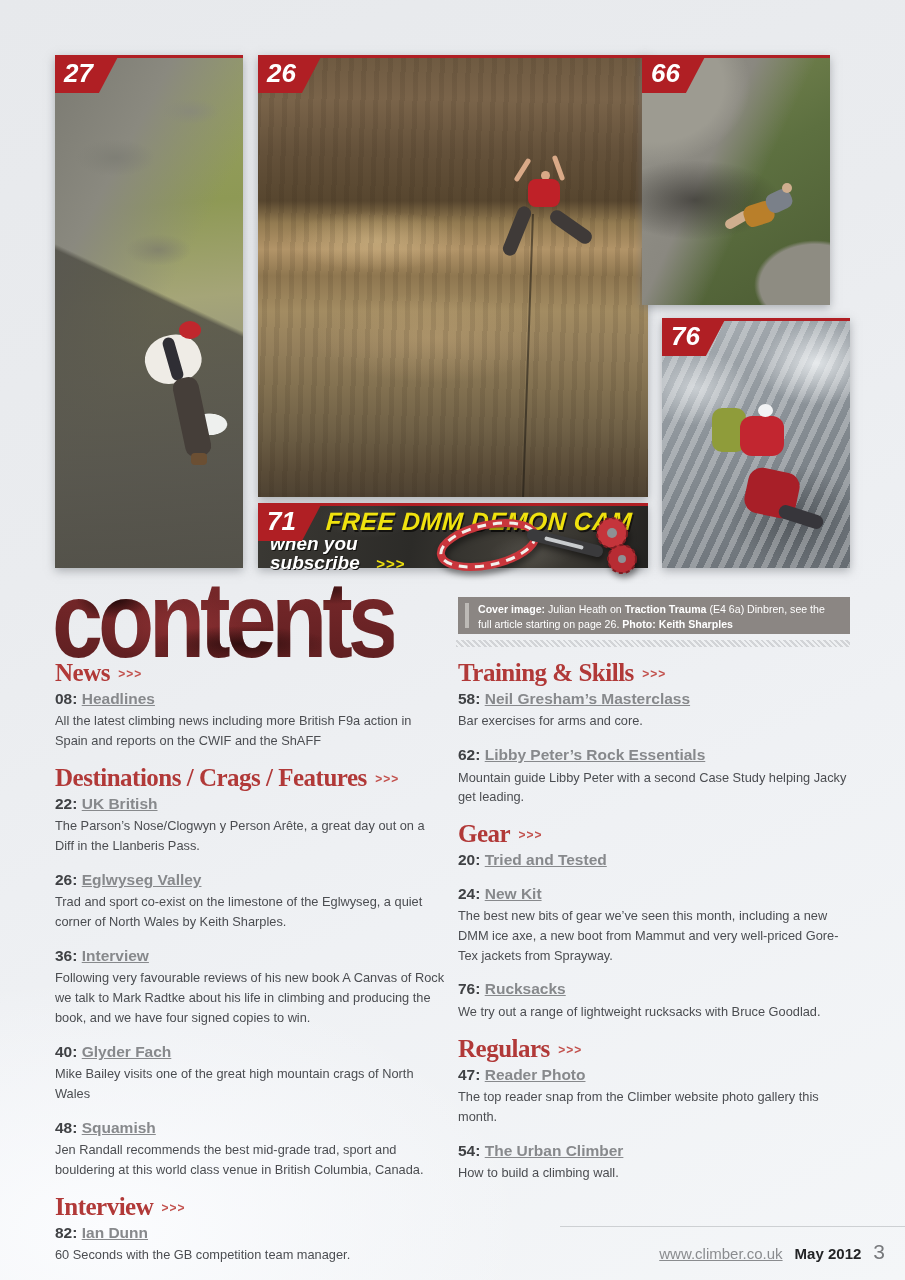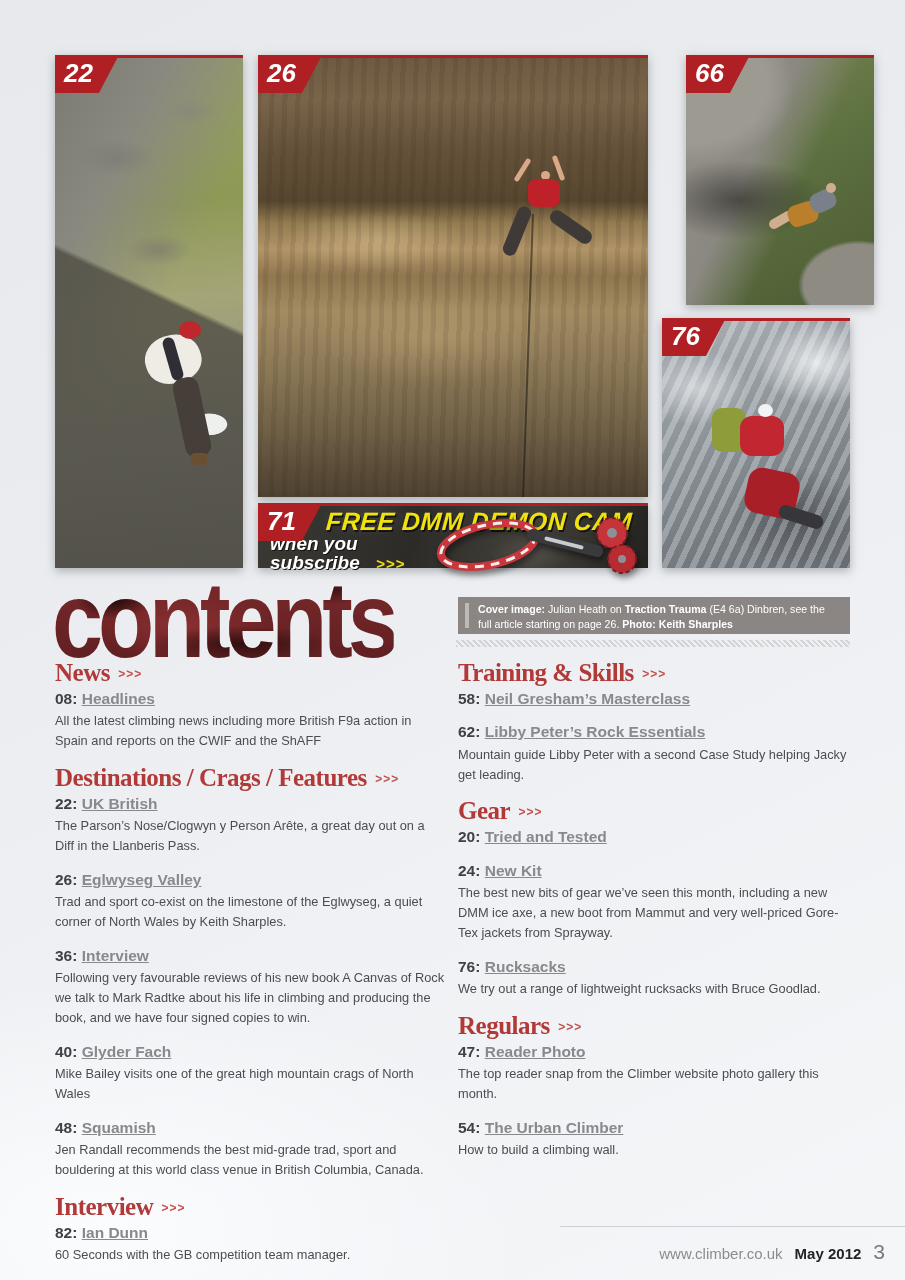--- a/index.html
+++ b/index.html
@@ -47,21 +47,21 @@
       radial-gradient(160px 60px at 45% 64%, rgba(214,182,132,.30), transparent 75%),
       linear-gradient(180deg,#6e5a41 0%,#7a644a 10%,#64513a 22%,#57462f 33%,#937b51 38%,#b29468 44%,#8f7750 50%,#a38c62 58%,#95805c 66%,#857352 74%,#6f6046 85%,#5a4c38 94%,#4e4232 100%);
   }
   .p26-rope{left:69%;top:36%;width:2px;height:64%;background:rgba(28,24,18,.55);transform:rotate(2deg);}
   .p26-head{left:113px;top:6px;width:9px;height:9px;border-radius:50%;background:#d8a886;}
   .p26-armL{left:92px;top:-8px;width:5px;height:26px;border-radius:3px;background:#d9a987;transform:rotate(32deg);}
   .p26-armR{left:128px;top:-10px;width:5px;height:26px;border-radius:3px;background:#d9a987;transform:rotate(-20deg);}
   .p26-shirt{left:100px;top:14px;width:32px;height:28px;border-radius:8px;background:#bf2128;}
   .p26-legL{left:82px;top:40px;width:14px;height:52px;border-radius:7px;background:#3f3a38;transform:rotate(22deg);}
   .p26-legR{left:136px;top:38px;width:14px;height:48px;border-radius:7px;background:#3f3a38;transform:rotate(-55deg);}
-  .photo--p66{left:686px;top:55px;width:188px;height:250px;}
+  .photo--p66{left:642px;top:55px;width:188px;height:250px;}
   .p66-bg{
     background:
       radial-gradient(95px 70px at 92% 92%, #8e8c82 58%, transparent 64%),
       radial-gradient(120px 55px at 28% 58%, rgba(35,33,30,.6), transparent 72%),
       radial-gradient(135px 110px at 6% 12%, #9d9b91 52%, rgba(157,155,145,0) 72%),
       linear-gradient(115deg, #94928a 0%, #8a8880 38%, rgba(138,136,128,0) 58%),
       linear-gradient(150deg, #7d8a54 0%, #5d7040 48%, #4c5c34 100%);
   }
   .p66-head{left:100px;top:38px;width:10px;height:10px;border-radius:50%;background:#cfae8e;}
   .p66-shirt{left:84px;top:46px;width:26px;height:20px;border-radius:8px;background:#7a8089;transform:rotate(-24deg);}
@@ -142,41 +142,41 @@
   section:first-child .sec-h{margin-top:6px;}
   .arrows{font-family:"Liberation Sans",sans-serif;font-size:12px;font-weight:700;color:#c2504c;letter-spacing:1px;position:relative;top:-3px;margin-left:4px;}
   .entry{margin:0 0 14px;}
   .entry-t{margin:0 0 3px;font-size:15.5px;line-height:1.25;font-weight:700;}
   .entry-num{color:#3f4144;}
   .entry-title{color:#87898c;text-decoration:underline;}
   .entry-d{margin:0;font-size:12.8px;line-height:1.55;color:#4b4d51;}
   
   .footer-line{position:absolute;left:560px;top:1226px;width:345px;height:1px;background:#cdd0d3;}
   .footer{position:absolute;right:20px;top:1240px;display:flex;align-items:baseline;gap:12px;}
-  .footer-url{font-size:15px;color:#8a8c8f;}
+  .footer-url{font-size:15px;color:#8a8c8f;text-decoration:underline;}
   .footer-issue{font-size:15px;font-weight:700;color:#232426;}
   .footer-page{font-size:21px;color:#77797c;}
 </style>
 </head>
 <body>
 
 <div class="page">
 
   <div class="photo photo--p22">
     <div class="art p22-bg">
       <div class="figure" style="left:72px;top:266px;width:90px;height:150px;">
         <div class="fig-part p22-shirt"></div>
         <div class="fig-part p22-strap"></div>
         <div class="fig-part p22-helmet"></div>
         <div class="fig-part p22-legs"></div>
         <div class="fig-part p22-boot"></div>
       </div>
     </div>
     <div class="photo-topline"></div>
-    <div class="photo-tag">22</div>
+    <div class="photo-tag">27</div>
   </div>
 
   <div class="photo photo--p26">
     <div class="art p26-bg">
       <div class="fig-part p26-rope"></div>
       <div class="figure" style="left:170px;top:110px;width:160px;height:120px;">
         <div class="fig-part p26-armL"></div>
         <div class="fig-part p26-armR"></div>
         <div class="fig-part p26-head"></div>
         <div class="fig-part p26-shirt"></div>
@@ -282,20 +282,21 @@
       </section>
       <section>
         <h2 class="sec-h"><span>Bouldering</span></h2>
       </section>
     </div>
   <div class="col col-right">
       <section>
         <h2 class="sec-h"><span>Training &amp; Skills</span><span class="arrows"> &gt;&gt;&gt;</span></h2>
         <div class="entry">
           <h3 class="entry-t"><span class="entry-num">58: </span><span class="entry-title">Neil Gresham’s Masterclass</span></h3>
+          <p class="entry-d">Bar exercises for arms and core.</p>
         </div>
         <div class="entry">
           <h3 class="entry-t"><span class="entry-num">62: </span><span class="entry-title">Libby Peter’s Rock Essentials</span></h3>
           <p class="entry-d">Mountain guide Libby Peter with a second Case Study helping Jacky get leading.</p>
         </div>
       </section>
       <section>
         <h2 class="sec-h"><span>Gear</span><span class="arrows"> &gt;&gt;&gt;</span></h2>
         <div class="entry">
           <h3 class="entry-t"><span class="entry-num">20: </span><span class="entry-title">Tried and Tested</span></h3>

